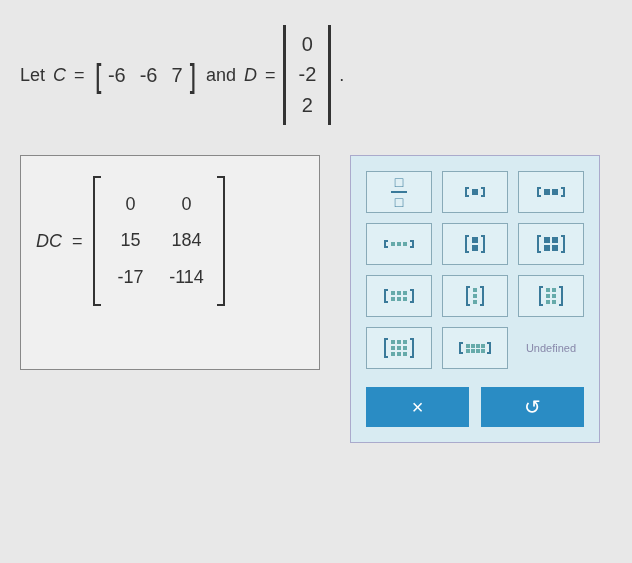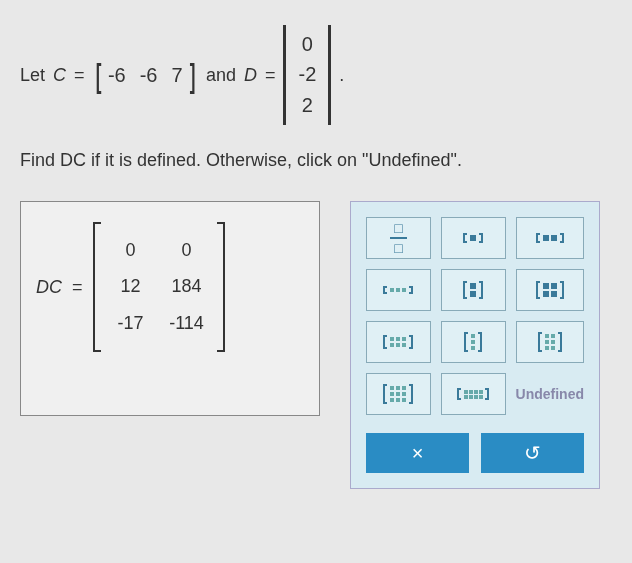--- a/index.html
+++ b/index.html
@@ -111,24 +111,23 @@
       display: flex;
       align-items: center;
       justify-content: center;
       color: #3a7a9a;
       cursor: pointer;
       font-size: 12px;
     }
     .pal-btn.undef {
       background: transparent;
       border: none;
-      font-size: 14px;
+      font-size: 11px;
       color: #88a;
       cursor: pointer;
-      font-weight: bold;
     }
     .action-row {
       display: grid;
       grid-template-columns: 1fr 1fr;
       gap: 12px;
       margin-top: 6px;
     }
     .act-btn {
       height: 40px;
       background: #2a8cc4;
@@ -185,34 +184,33 @@
       <span class="col-vals">
         <span>0</span>
         <span>-2</span>
         <span>2</span>
       </span>
       <span class="br"></span>
     </span>
     <span>.</span>
   </div>
 
-  <div class="find-line">Find DC if it is defined. Otherwise, click on "Undefined".</div>
 </div>
 
 <div class="work-area">
   <div class="answer-box">
     <div class="answer-inner">
       <span class="italic">DC</span>
       <span>=</span>
       <span class="answer-matrix">
         <span class="bl"></span>
         <span class="answer-grid">
           <span>0</span>
           <span>0</span>
-          <span>12</span>
+          <span>15</span>
           <span>184</span>
           <span>-17</span>
           <span>-114</span>
         </span>
         <span class="br"></span>
       </span>
     </div>
   </div>
 
   <div class="palette">

